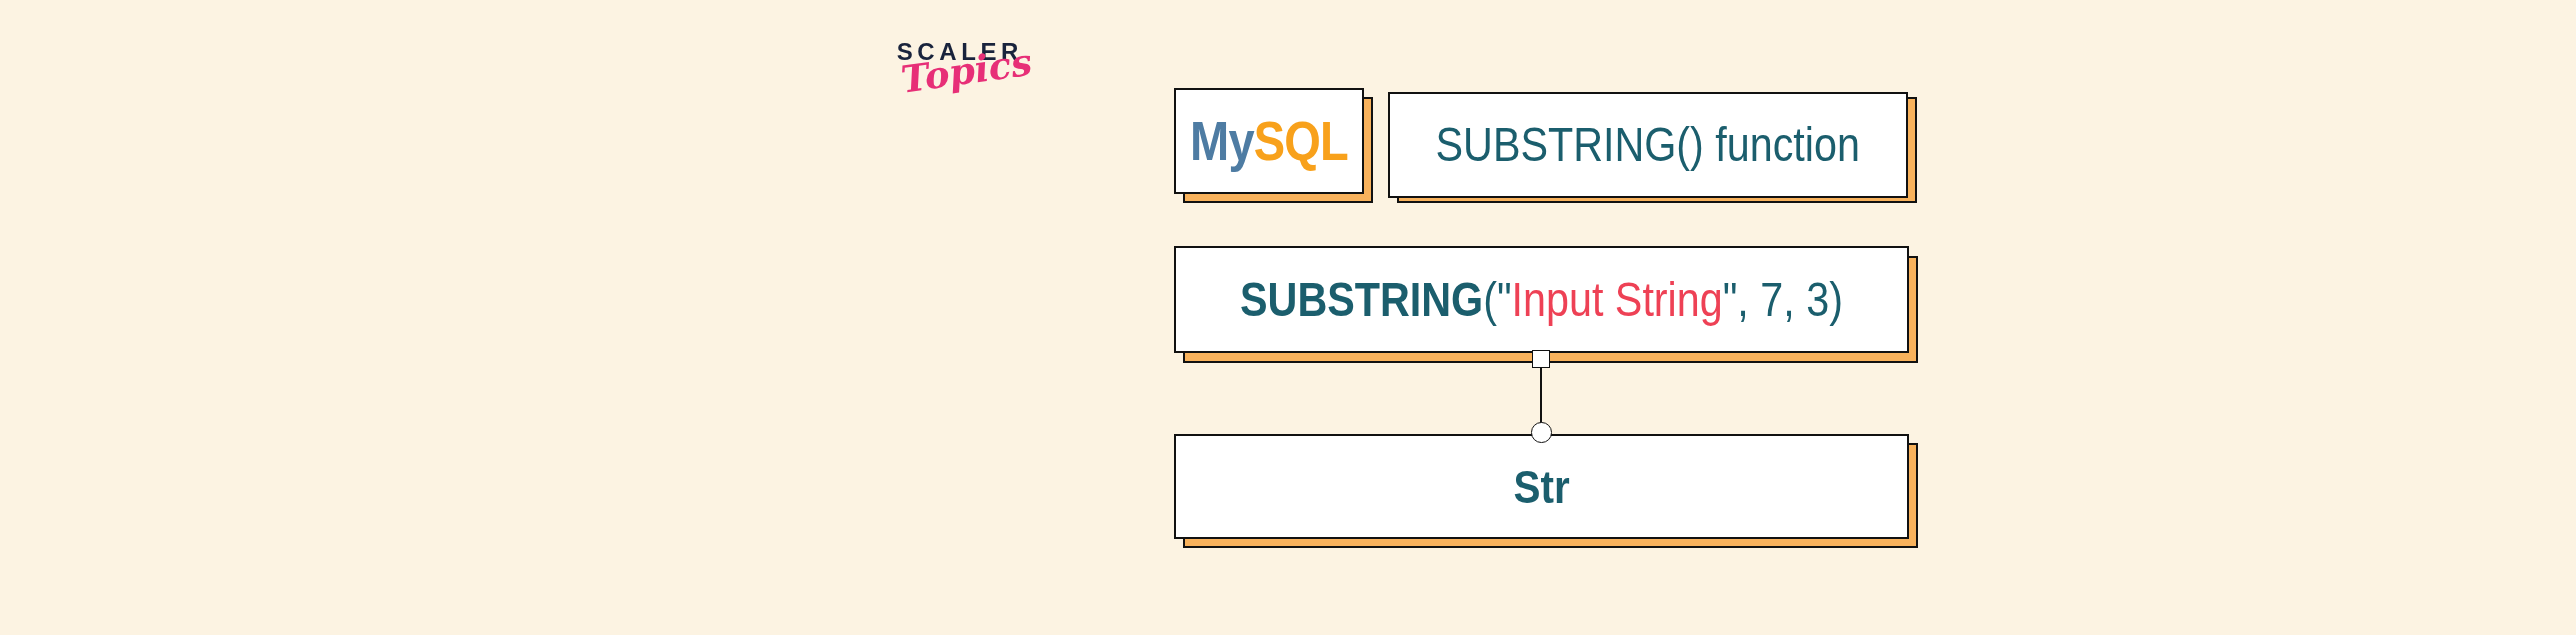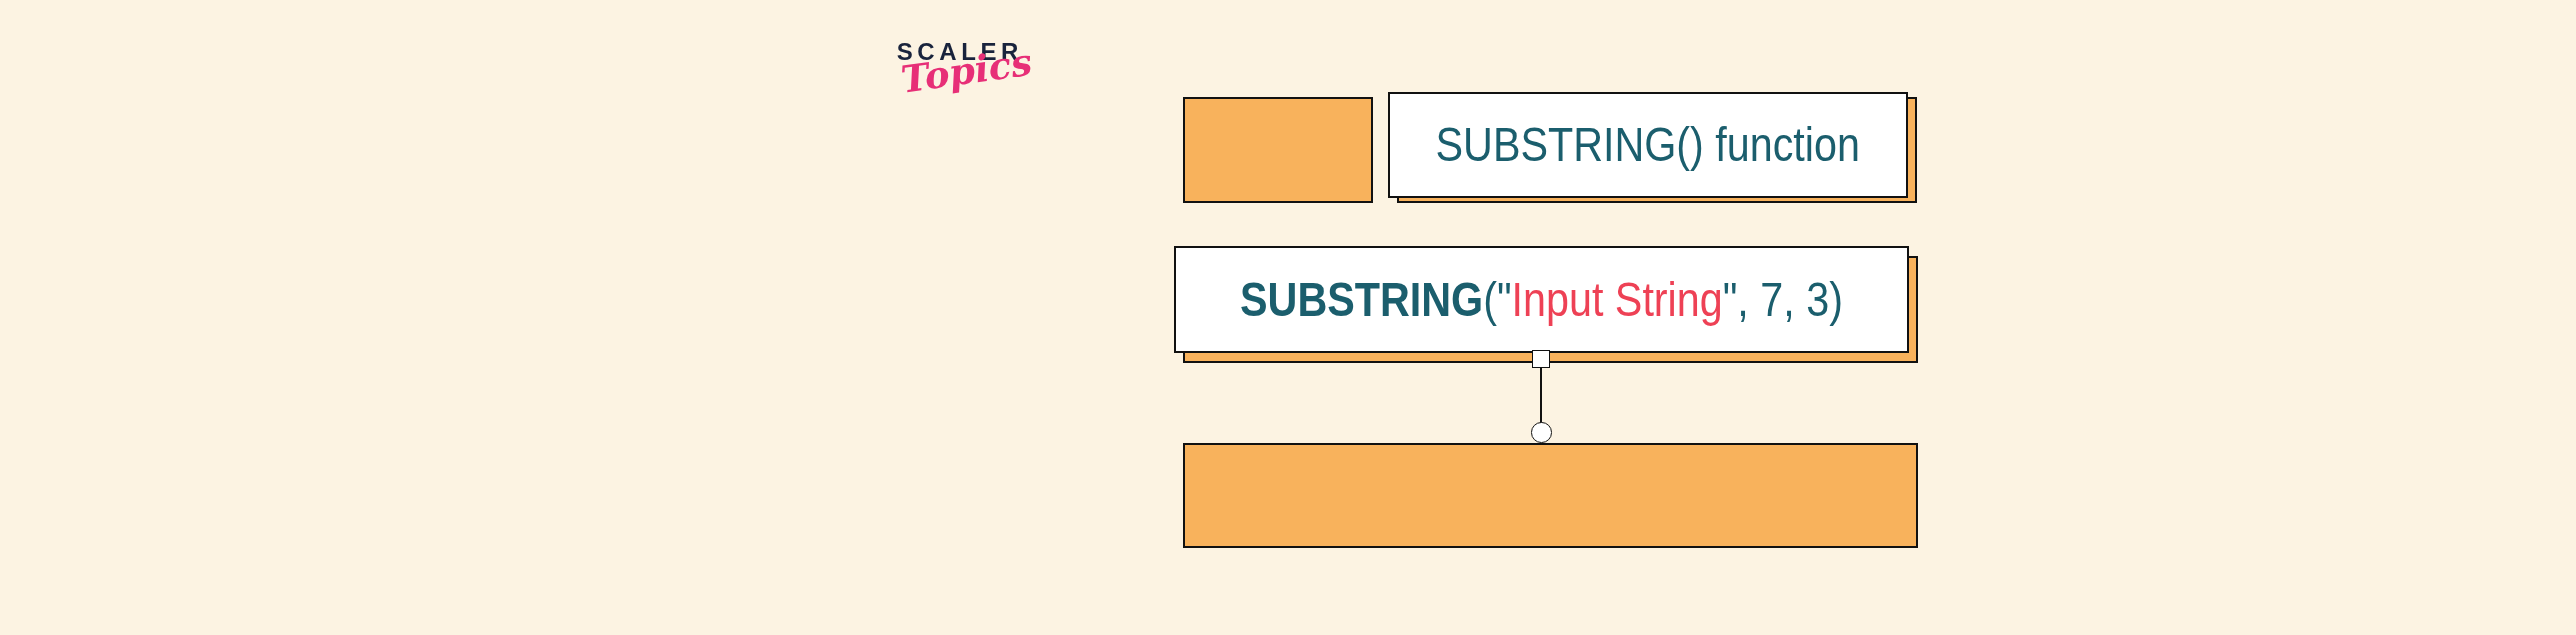--- a/index.html
+++ b/index.html
@@ -143,28 +143,34 @@
   <div class="logo">
     <div class="logo-scaler">SCALER</div>
     <div class="logo-topics">Topics</div>
   </div>
 
   <div class="shadow s-mysql"></div>
   <div class="shadow s-func"></div>
   <div class="shadow s-syntax"></div>
   <div class="shadow s-result"></div>
 
+  <div class="box b-mysql">
+    <div class="box-text mysql-text"><span class="my">My</span><span class="sql">SQL</span></div>
+  </div>
 
   <div class="box b-func">
     <div class="box-text func-text">SUBSTRING() function</div>
   </div>
 
   <div class="box b-syntax">
     <div class="box-text syntax-text"><span class="kw">SUBSTRING</span><span class="plain">("</span><span class="arg">Input String</span><span class="plain">", 7, 3)</span></div>
   </div>
 
+  <div class="box b-result">
+    <div class="box-text result-text">Str</div>
+  </div>
 
   <div class="conn-line"></div>
   <div class="conn-square"></div>
   <div class="conn-circle"></div>
 
 </div>
 
 
 </body></html>

